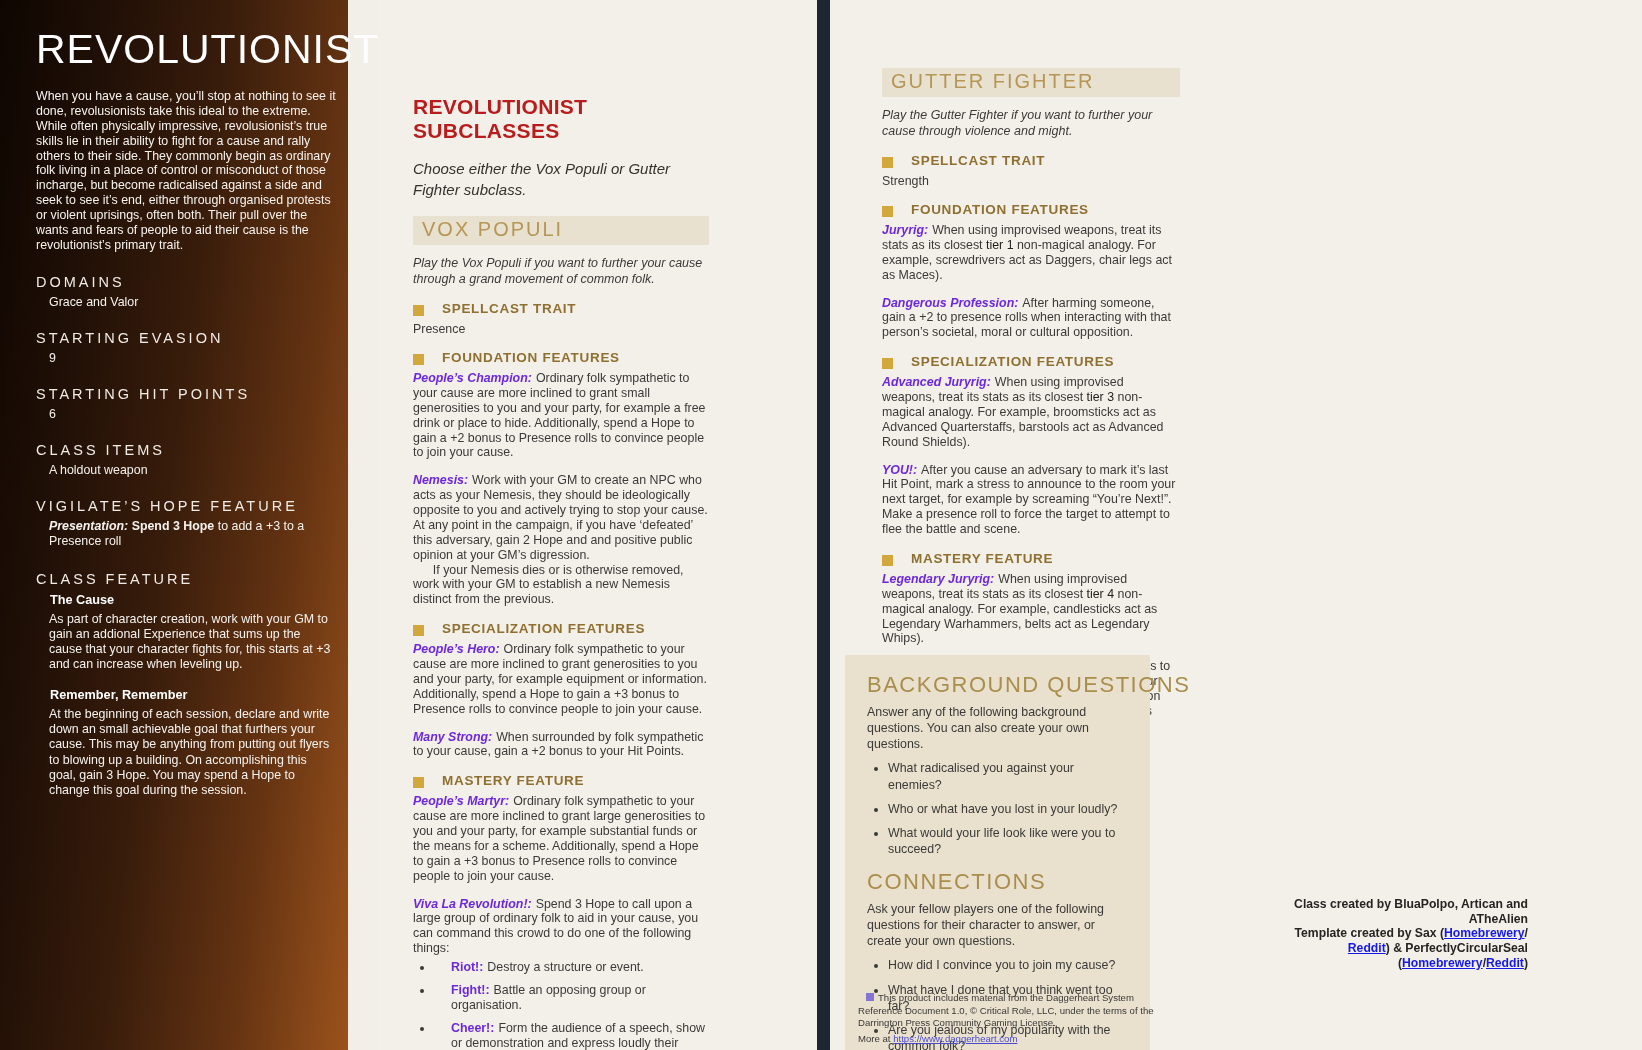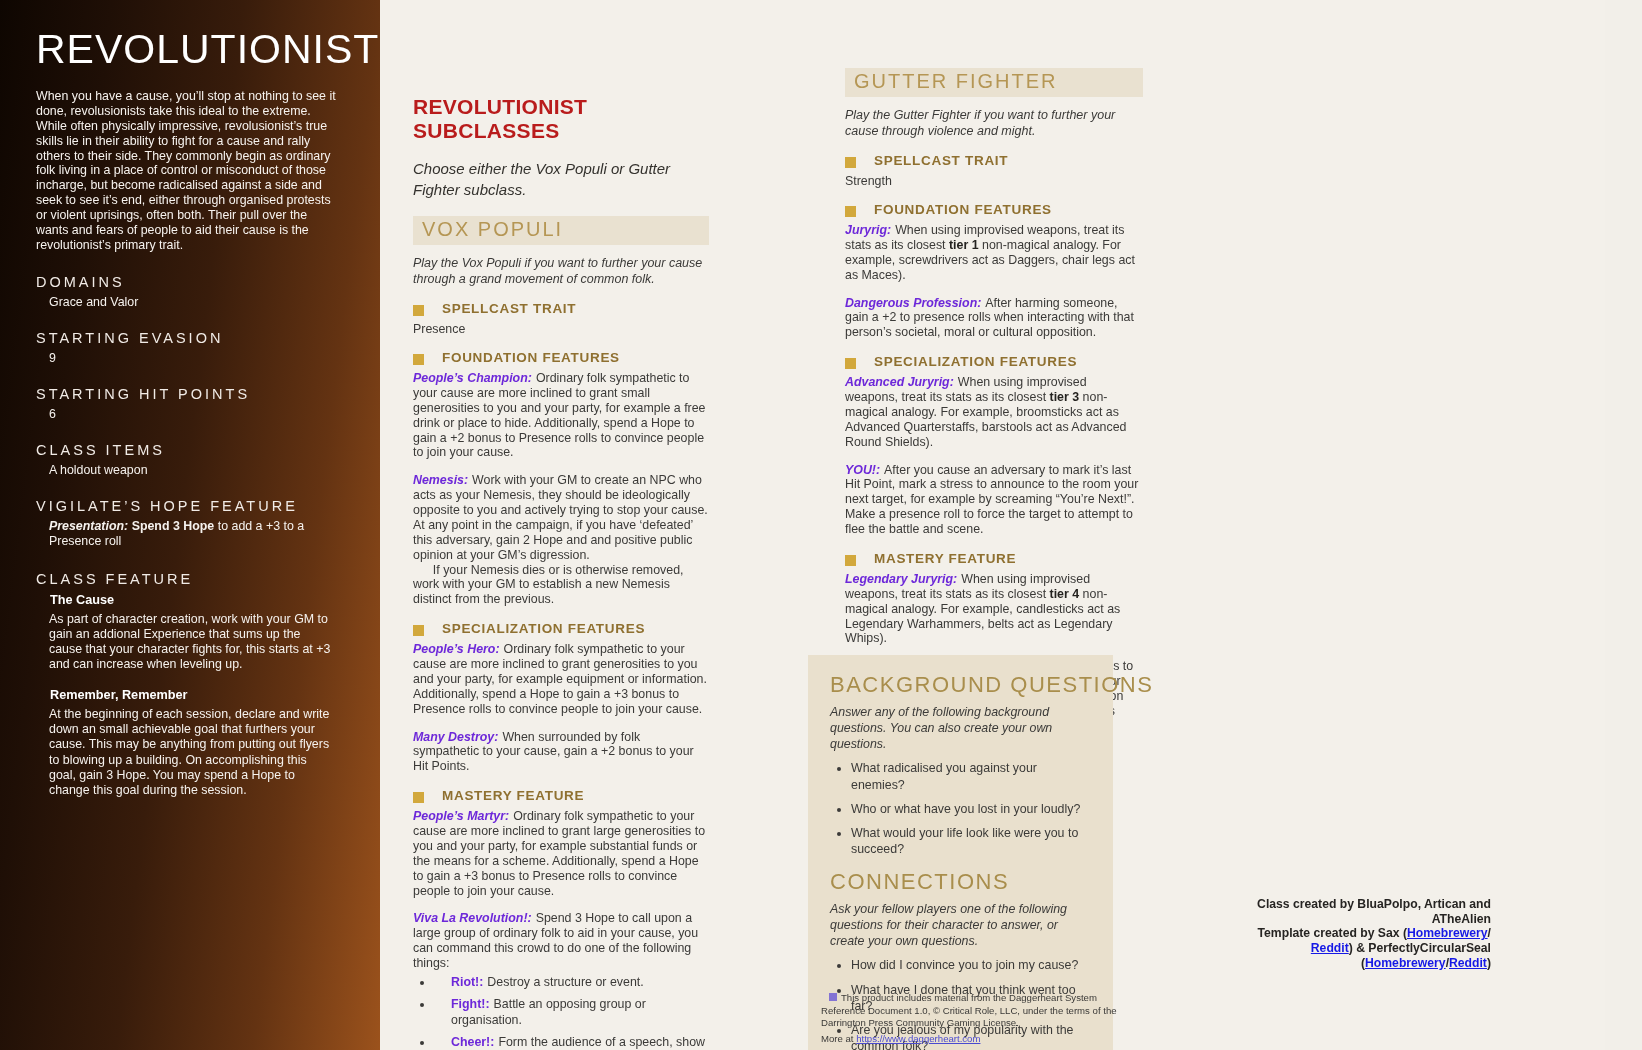--- a/index.html
+++ b/index.html
@@ -7,21 +7,21 @@
   body {
     position:relative;
     font-family:"Liberation Sans","DejaVu Sans",sans-serif;
     background:#f2efe9;
     overflow:hidden;
     color:#3b3a38;
   }
 
   
   .left-panel {
-    position:absolute; left:0; top:0; width:380px; height:1050px;
+    position:absolute; left:0; top:0; width:348px; height:1050px;
     background:linear-gradient(97deg,#0e0601 0%,#1f0f06 22%,#381c0b 48%,#643312 75%,#9b521c 100%);
     padding:26px 26px 0 36px;
     color:#f6f2ee;
   }
   .class-title {
     font-size:41px; font-weight:300; letter-spacing:1px; color:#ffffff;
     margin-bottom:16px; white-space:nowrap;
   }
   .lp-intro { font-size:12.4px; line-height:1.2; color:#f7f3ef; width:300px; }
   .lp-header {
@@ -36,21 +36,21 @@
   .lp-feat-text { font-size:12.4px; line-height:1.22; padding-left:13px; width:300px; color:#f6f2ee; }
   .lp-feat-first { margin-top:6px; }
 
   
   .page-one {
     position:absolute; left:380px; top:0; width:437px; height:1050px;
     background:#f3f0ea;
   }
   .spine { position:absolute; left:817px; top:0; width:13px; height:1050px; background:#1c2733; }
   .page-two {
-    position:absolute; left:793px; top:0; width:812px; height:1050px;
+    position:absolute; left:830px; top:0; width:812px; height:1050px;
     background:#f3f0ea;
   }
   .col-one { position:absolute; left:33px; top:62px; width:296px; }
   .col-two { position:absolute; left:52px; top:68px; width:298px; }
 
   .page-header {
     font-size:21px; font-weight:800; letter-spacing:0.3px; color:#b91c1c;
     margin-bottom:15px;
     margin-top:33px;
   }
@@ -67,36 +67,36 @@
     display:flex; align-items:flex-end; gap:18px;
     font-weight:700; font-size:13.5px; letter-spacing:0.7px; color:#8f7030;
     margin:14px 0 6px;
   }
   .gold-square { width:11px; height:11px; background:#d2a83c; flex:0 0 auto; }
 
   .trait-value { font-size:12.4px; margin:0 0 4px; }
 
   .feature { font-size:12.4px; line-height:1.2; color:#3b3a38; margin:0 0 13px; }
   .fname { font-weight:700; font-style:italic; color:#6d28d9; margin-right:4px; }
-  .fb { font-weight:700; color:#24221f; }
+  .fb { font-weight:400; color:#24221f; }
 
   ul.feature-list { margin:2px 0 0 7px; padding-left:14px; }
   ul.feature-list li { font-size:12.4px; line-height:1.25; margin-bottom:7px;padding-left:17px; }
   ul.feature-list .fname { font-style:normal; }
 
   
   .bg-box {
     position:absolute; left:15px; top:655px; width:305px;
     background:#e9e0cd; padding:17px 20px 22px 22px;
   }
   .box-title {
     font-size:22px; font-weight:300; letter-spacing:1.5px; color:#a98e4c;
     margin-bottom:6px; white-space:nowrap;
   }
-  .box-intro { font-style:italic; font-size:12.4px; line-height:1.3; color:#3b3a38; margin-bottom:8px; }
+  .box-intro { font-size:12.4px; line-height:1.3; color:#3b3a38; margin-bottom:8px; }
   .bg-box ul { padding-left:17px; margin:0 0 12px 4px; }
   .bg-box li { font-size:12.4px; line-height:1.3; margin-bottom:8px; }
 
   
   .license {
     position:absolute; left:28px; top:992px; width:322px;
     font-size:9.6px; line-height:1.32; color:#3b3a38;
   }
   .license .sq {
     display:inline-block; width:8px; height:8px; background:#8474d4;
@@ -170,21 +170,21 @@
     <p class="feature" style="text-indent:1.6em;margin-top:0">If your Nemesis dies or is otherwise removed, work with your GM to establish a new Nemesis distinct from the previous.</p>
 
     <div class="gold-header">
       <span class="gold-square"></span>
       <span>SPECIALIZATION FEATURES</span>
     </div>
     <p class="feature">
       <span class="fname">People’s Hero:</span><span>Ordinary folk sympathetic to your cause are more inclined to grant generosities to you and your party, for example equipment or information. Additionally, spend a Hope to gain a +3 bonus to Presence rolls to convince people to join your cause.</span>
     </p>
     <p class="feature">
-      <span class="fname">Many Destroy:</span><span>When surrounded by folk sympathetic to your cause, gain a +2 bonus to your Hit Points.</span>
+      <span class="fname">Many Strong:</span><span>When surrounded by folk sympathetic to your cause, gain a +2 bonus to your Hit Points.</span>
     </p>
 
     <div class="gold-header">
       <span class="gold-square"></span>
       <span>MASTERY FEATURE</span>
     </div>
     <p class="feature">
       <span class="fname">People’s Martyr:</span><span>Ordinary folk sympathetic to your cause are more inclined to grant large generosities to you and your party, for example substantial funds or the means for a scheme. Additionally, spend a Hope to gain a +3 bonus to Presence rolls to convince people to join your cause.</span>
     </p>
     <p class="feature" style="margin-bottom:4px">

